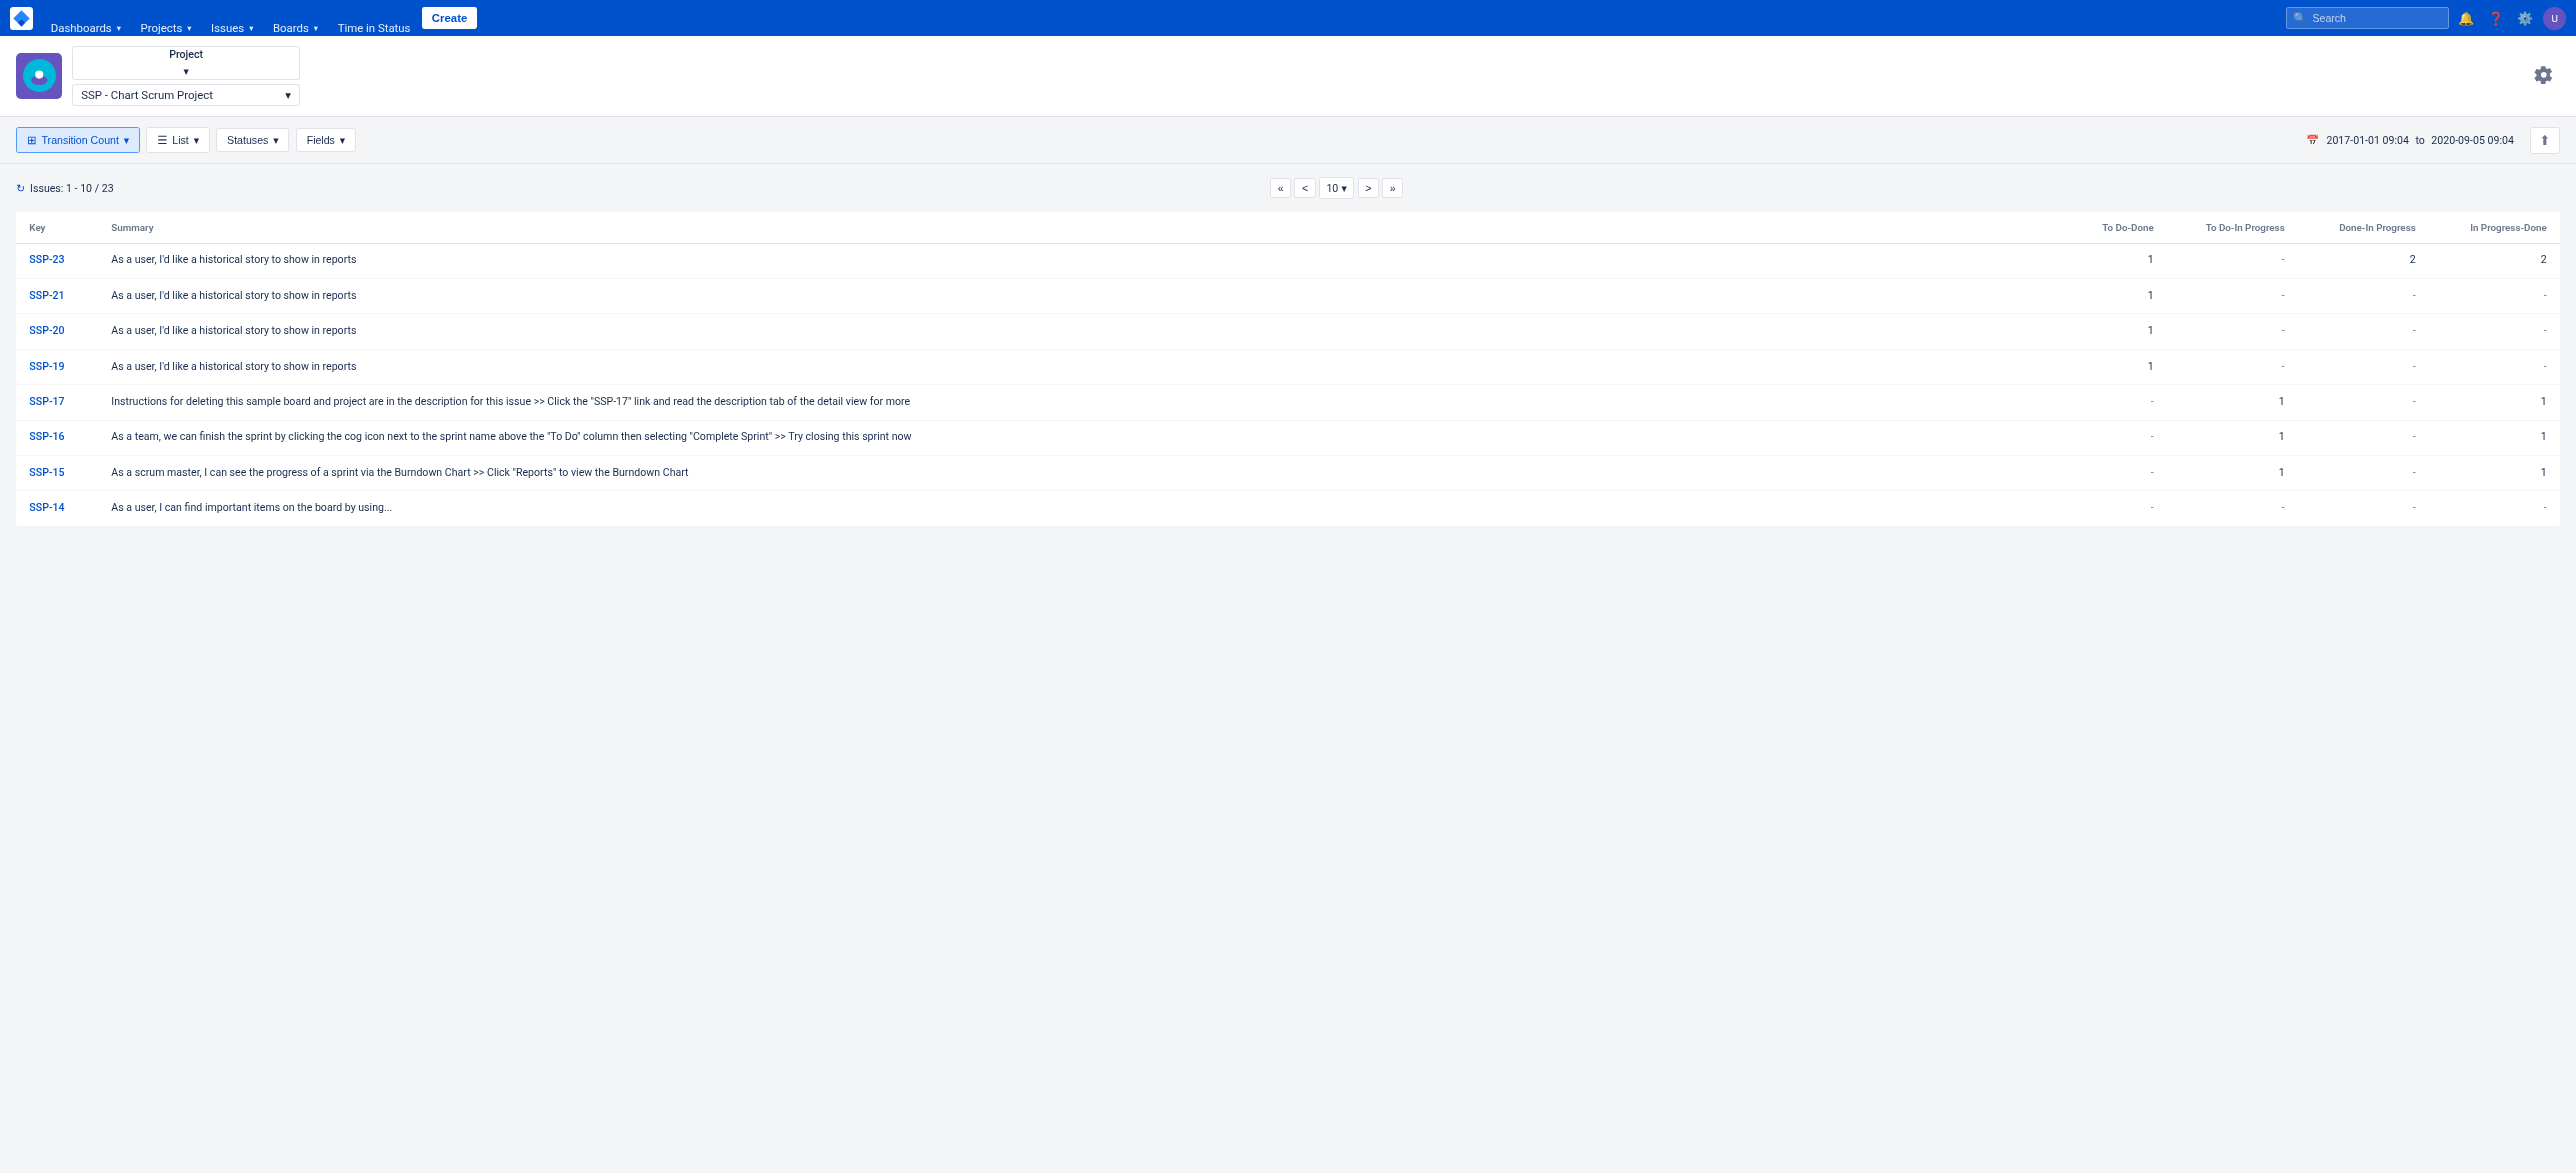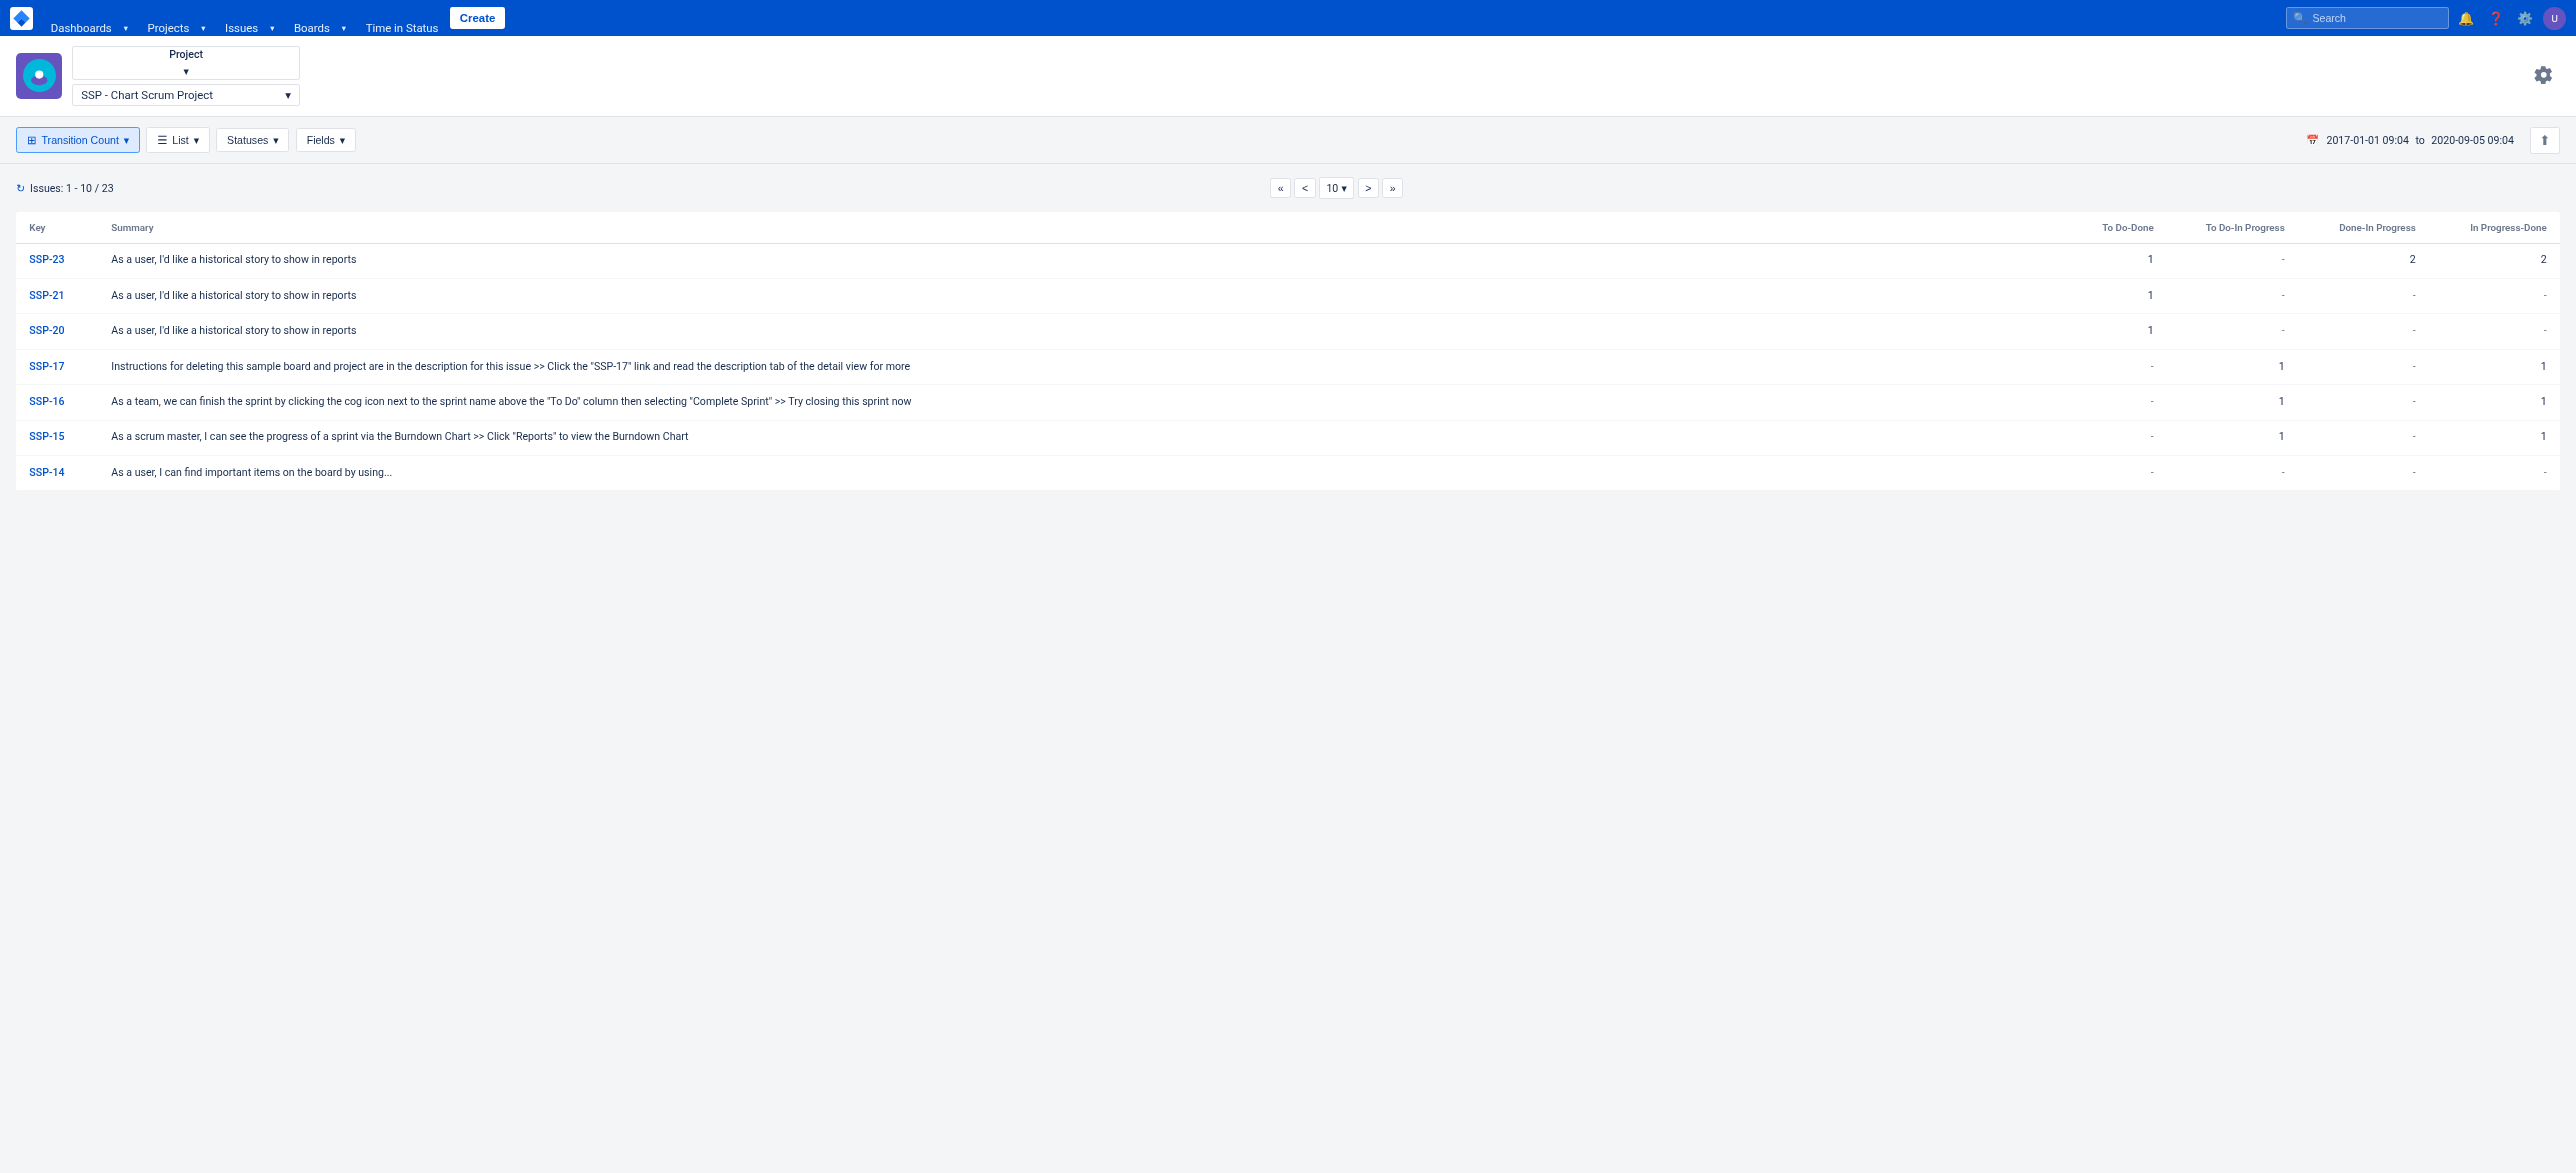--- a/index.html
+++ b/index.html
@@ -21,21 +21,21 @@
     }
     .navbar-logo svg { width: 23px; height: 23px; }
     .nav-item {
       color: rgba(255,255,255,0.9);
       padding: 4.9px 8.2px;
       border-radius: 2.4px;
       cursor: pointer;
       font-size: 11.4px;
       display: flex;
       align-items: center;
-      gap: 12px;
+      gap: 5px;
       white-space: nowrap;
       margin-top: 20px;
     }
     .nav-chevron { font-size: 8.2px; }
     .create-btn {
       background: #fff;
       color: #0052cc;
       border: none;
       padding: 4.9px 9.8px;
       border-radius: 2.4px;
@@ -434,20 +434,32 @@
       <td>
         <span class="summary-text">As a user, I'd like a historical story to show in reports</span>
       </td>
       <td class="numeric">1</td>
       <td class="dash">-</td>
       <td class="dash">-</td>
       <td class="dash">-</td>
     </tr>
         <tr>
       <td>
+        <span class="issue-key">SSP-19</span>
+      </td>
+      <td>
+        <span class="summary-text">As a user, I'd like a historical story to show in reports</span>
+      </td>
+      <td class="numeric">1</td>
+      <td class="dash">-</td>
+      <td class="dash">-</td>
+      <td class="dash">-</td>
+    </tr>
+        <tr>
+      <td>
         <span class="issue-key">SSP-17</span>
       </td>
       <td>
         <span class="summary-text">Instructions for deleting this sample board and project are in the description for this issue &gt;&gt; Click the "SSP-17" link and read the description tab of the detail view for more</span>
       </td>
       <td class="dash">-</td>
       <td class="numeric">1</td>
       <td class="dash">-</td>
       <td class="numeric">1</td>
     </tr>

